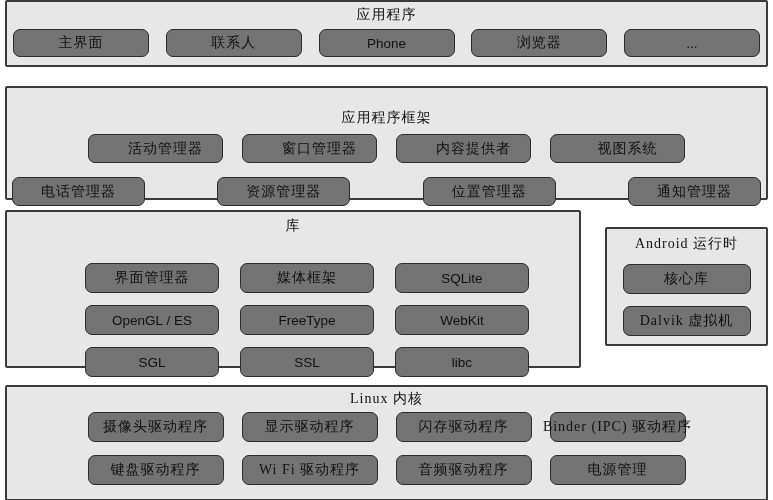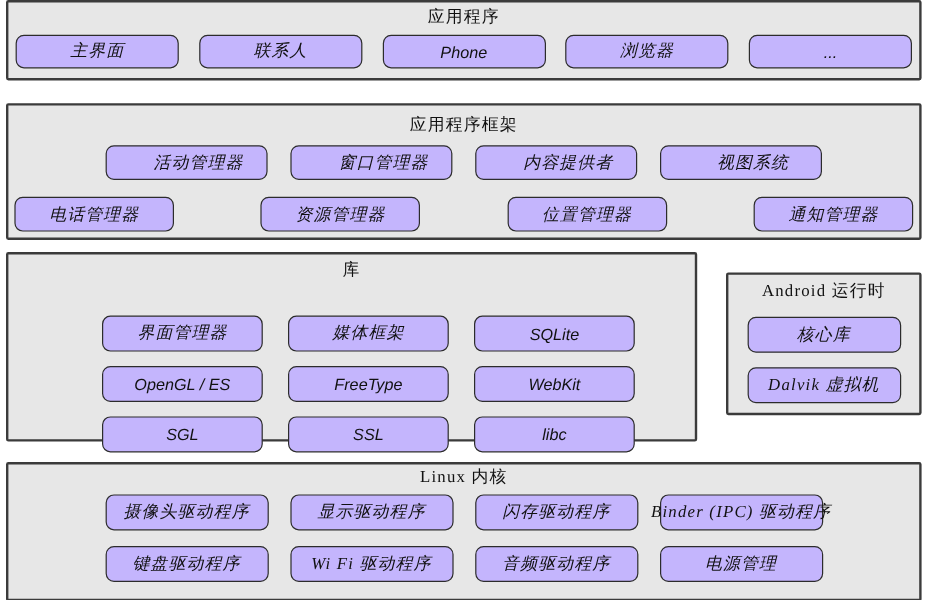--- a/index.html
+++ b/index.html
@@ -10,35 +10,35 @@
   }
   .panel{
     position:absolute;background:#e7e7e7;border:2px solid #3b3b3b;
     box-sizing:border-box;border-radius:2px;
   }
   .panel-title{
     text-align:center;font-size:14px;line-height:18px;letter-spacing:1px;
   }
   .row{display:flex;align-items:center;}
   .box{
-    background:#c4b5fd;border:1.5px solid #2c2c2c;border-radius:7px;
+    background:#737373;border:1.5px solid #2c2c2c;border-radius:7px;
     display:flex;align-items:center;justify-content:center;
-    font-size:14px;box-sizing:border-box;white-space:nowrap;letter-spacing:1px;font-style:italic;
+    font-size:14px;box-sizing:border-box;white-space:nowrap;letter-spacing:1px;
   }
   .latin{font-family:"Liberation Sans","DejaVu Sans",sans-serif;font-size:13.5px;letter-spacing:0;}
 
   
   #panel-apps{left:5px;top:0;width:763px;height:67px;}
   #panel-apps .panel-title{margin-top:4px;}
   #panel-apps .row{justify-content:space-between;padding:0 6px;margin-top:5px;}
   #panel-apps .box{width:136px;height:28px;}
 
   
   #panel-framework{left:5px;top:86px;width:763px;height:114px;}
-  #panel-framework .panel-title{margin-top:8px;}
+  #panel-framework .panel-title{margin-top:21px;}
   #panel-framework .row1{justify-content:center;gap:19px;margin-top:7px;}
   #panel-framework .row1 .box{width:135px;height:29px;padding-left:20px;}
   #panel-framework .row2{justify-content:space-between;padding:0 5px;margin-top:14px;}
   #panel-framework .row2 .box{width:133px;height:29px;}
 
   
   #panel-libraries{left:5px;top:210px;width:576px;height:158px;}
   #panel-libraries .panel-title{margin-top:5px;}
   #panel-libraries .grid{display:flex;flex-direction:column;gap:12px;margin-top:28px;padding-left:78px;}
   #panel-libraries .row{gap:21px;}

